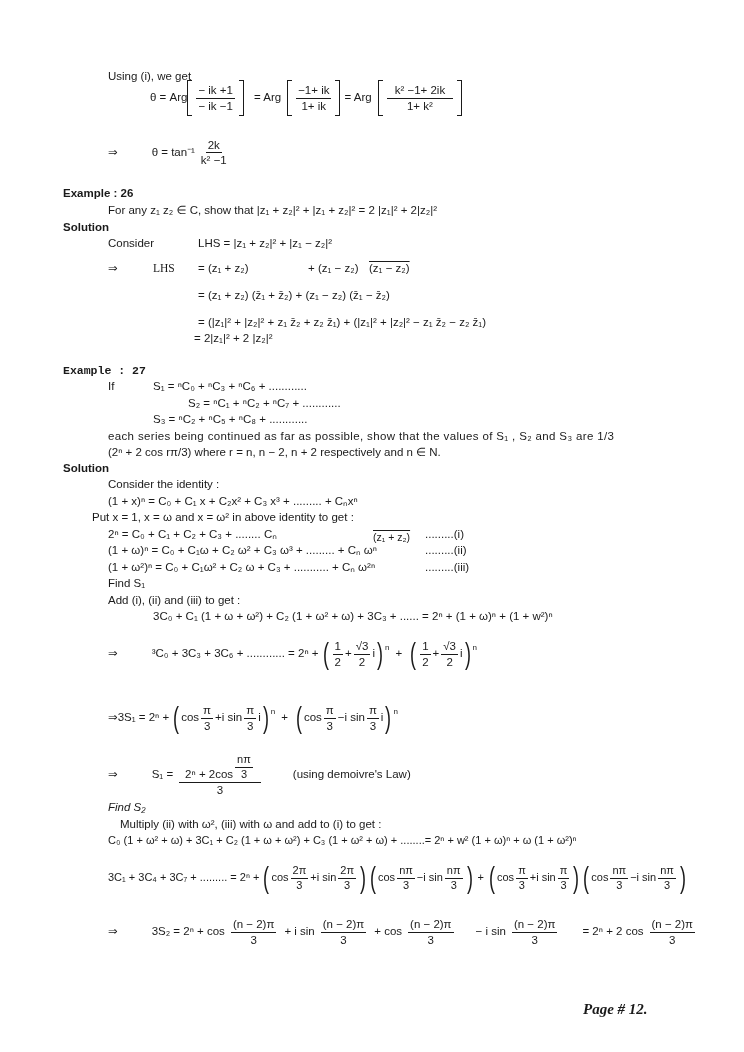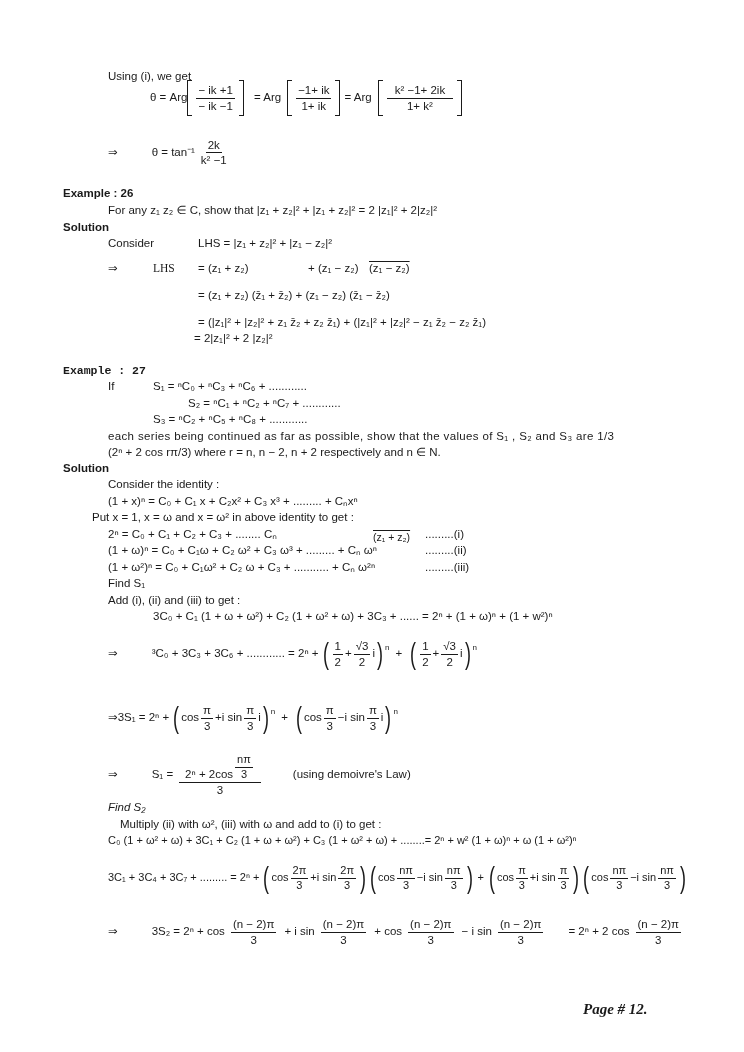--- a/index.html
+++ b/index.html
@@ -257,21 +257,21 @@
   <span style="margin-left:6px;">+ i sin</span>
   <span class="frac" style="margin-left:6px;">
       <span class="num">(n − 2)π</span>
       <span class="den">3</span>
     </span>
   <span style="margin-left:6px;">+ cos</span>
   <span class="frac" style="margin-left:6px;">
       <span class="num">(n − 2)π</span>
       <span class="den">3</span>
     </span>
-  <span style="margin-left:6px;">− i sin</span>
+  <span style="margin-left:20px;">− i sin</span>
   <span class="frac" style="margin-left:6px;">
       <span class="num">(n − 2)π</span>
       <span class="den">3</span>
     </span>
   <span style="margin-left:23px;">= 2ⁿ + 2 cos</span>
   <span class="frac" style="margin-left:6px;">
       <span class="num">(n − 2)π</span>
       <span class="den">3</span>
     </span>
 </div>

